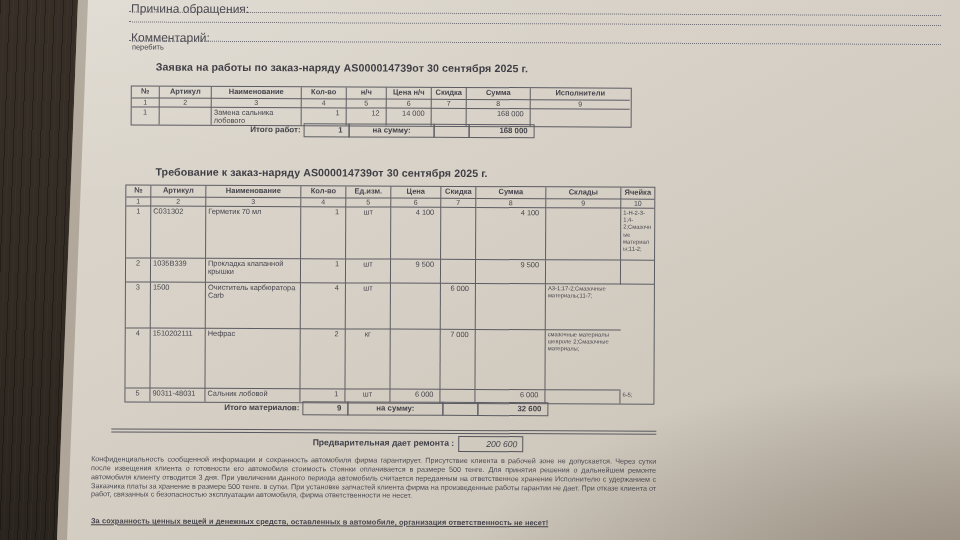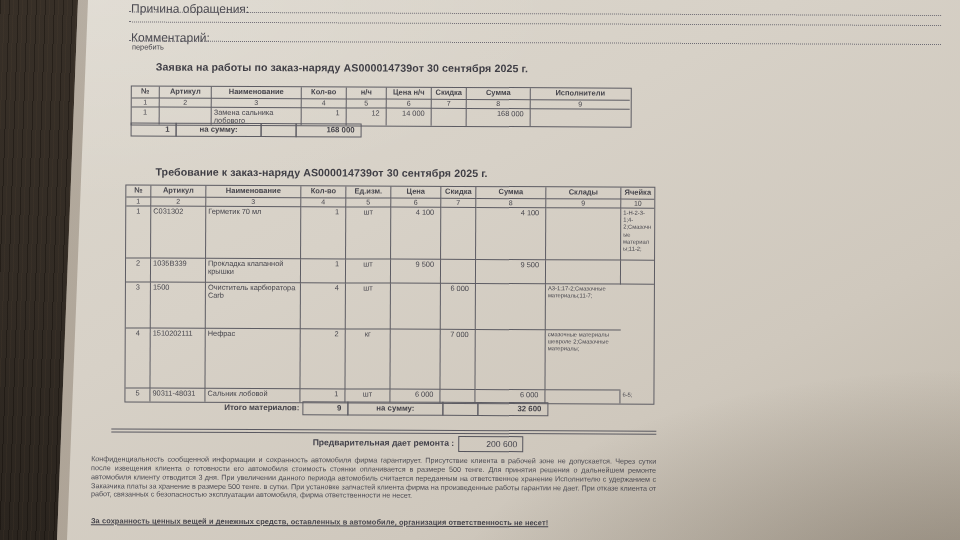--- a/index.html
+++ b/index.html
@@ -113,20 +113,21 @@
         <div class="c rgt">1</div>
         <div class="c rgt">12</div>
         <div class="c rgt">14 000</div>
         <div class="c"></div>
         <div class="c rgt">168 000</div>
         <div class="c"></div>
       </div>
     </div>
 
     <div class="tfoot" style="left:130px;top:124px;">
+      <div class="flabel" style="width:170px;">Итого работ:</div>
       <div class="fcell rgt2" style="width:38px;">1</div>
       <div class="fcell" style="width:84px;">на сумму:</div>
       <div class="fcell" style="width:34px;"></div>
       <div class="fcell rgt2" style="width:58px;">168 000</div>
     </div>
 
     <div class="abs doctitle" style="left:155px;top:167px;">Требование к заказ-наряду AS000014739от 30 сентября 2025 г.</div>
 
     <div class="tbl t2" style="left:125px;top:186px;width:528px;">
       <div class="row hrow">
@@ -221,19 +222,19 @@
     <div class="tfoot" style="left:125px;top:402px;">
       <div class="flabel" style="width:175px;">Итого материалов:</div>
       <div class="fcell rgt2" style="width:38px;">9</div>
       <div class="fcell" style="width:94px;">на сумму:</div>
       <div class="fcell" style="width:34px;"></div>
       <div class="fcell rgt2" style="width:63px;">32 600</div>
     </div>
 
     <div class="abs dbl" style="left:112px;top:430px;width:545px;"></div>
     <div class="abs sumlabel" style="left:230px;top:438px;width:225px;">Предварительная дает ремонта :</div>
-    <div class="abs sumbox" style="left:459px;top:436px;width:58px;">200 600</div>
+    <div class="abs sumbox" style="left:459px;top:436px;width:58px;font-style:italic;">200 600</div>
 
     <div class="abs terms" style="left:92px;top:457px;width:565px;">Конфиденциальность сообщенной информации и сохранность автомобиля фирма гарантирует. Присутствие клиента в рабочей зоне не допускается. Через сутки после извещения клиента о готовности его автомобиля стоимость стоянки оплачивается в размере 500 тенге. Для принятия решения о дальнейшем ремонте автомобиля клиенту отводится 3 дня. При увеличении данного периода автомобиль считается переданным на ответственное хранение Исполнителю с удержанием с Заказчика платы за хранение в размере 500 тенге. в сутки. При установке запчастей клиента фирма на произведенные работы гарантии не дает. При отказе клиента от работ, связанных с безопасностью эксплуатации автомобиля, фирма ответственности не несет.</div>
     <div class="abs warn" style="left:92px;top:518px;width:600px;">За сохранность ценных вещей и денежных средств, оставленных в автомобиле, организация ответственность не несет!</div>
 
   </div>
 </div>
 
 </body></html>

